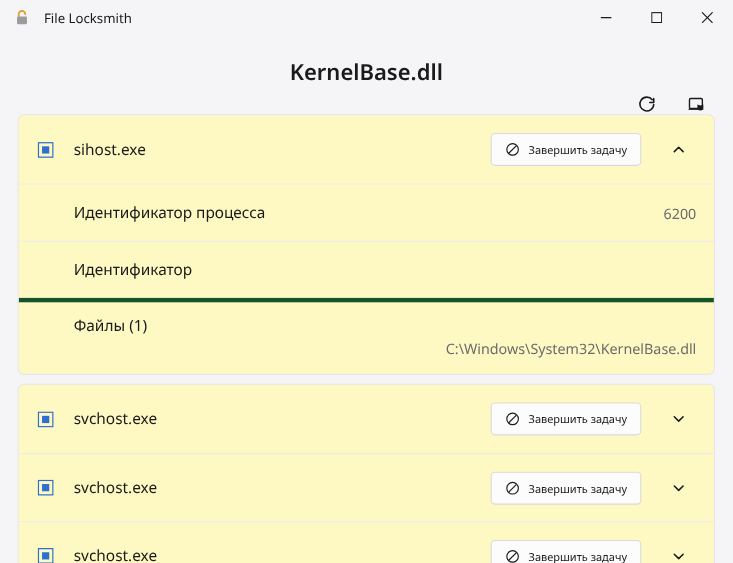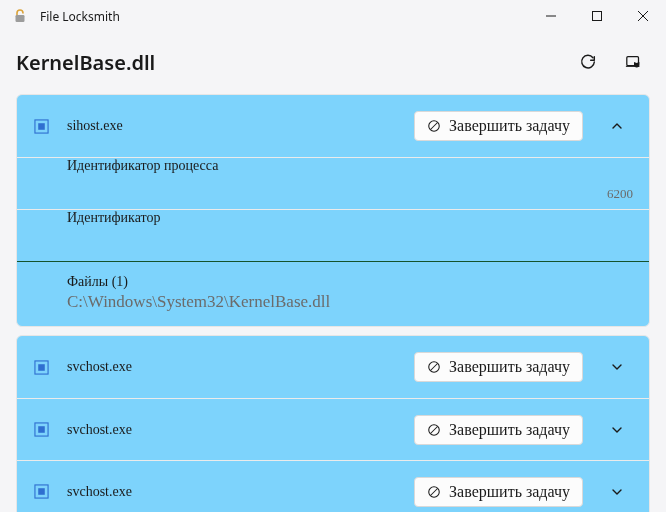--- a/index.html
+++ b/index.html
@@ -3,39 +3,39 @@
 <meta charset="utf-8">
 <style>
   * { box-sizing: border-box; margin: 0; padding: 0; }
   html, body { width: 666px; height: 512px; font-family: "Segoe UI", system-ui, sans-serif; background: #f5f5f7; overflow: hidden; }
   .titlebar { height: 32px; display: flex; align-items: center; padding-left: 12px; }
   .titlebar .app-icon { width: 16px; height: 16px; display:flex; align-items:center; justify-content:center; margin-right: 12px; }
   .titlebar .app-title { font-size: 12px; color: #1a1a1a; }
   .win-controls { margin-left: auto; display: flex; }
   .win-btn { width: 46px; height: 32px; display:flex; align-items:center; justify-content:center; color:#1a1a1a; }
   .win-btn svg { display:block; }
-  .header-row { height: 40px; display:flex; align-items:center; padding: 0 16px; margin-top: 10px; }
+  .header-row { height: 40px; display:flex; align-items:center; padding: 0 16px; margin-top: 20px; flex-direction: column; }
   .file-title { font-size: 20px; font-weight: 600; color: #1a1a1a; }
   .header-actions { margin-left:auto; display:flex; gap: 14px; align-items:center; }
   .icon-btn { width: 32px; height: 32px; display:flex; align-items:center; justify-content:center; }
   .content { padding: 12px 16px 0 16px; height: calc(512px - 32px - 46px); overflow-y: auto; }
-  .card { background: #7dd3fc; border: 1px solid #e6e6e6; border-radius: 6px; overflow:hidden;font-family:Liberation Serif, serif; }
+  .card { background: #fef9c3; border: 1px solid #e6e6e6; border-radius: 6px; overflow:hidden; }
   .row { height: 62px; display:flex; align-items:center; padding: 0 16px; gap: 18px; }
   .row + .row, .detail-row { border-top: 1px solid #ebebeb; }
   .proc-icon { width: 16px; height: 16px; display:flex; align-items:center; justify-content:center; flex-shrink:0;}
   .proc-name { font-size: 14px; color: #1a1a1a; }
   .spacer { flex: 1; }
-  .end-btn { height: 30px; border: 1px solid #d9d9d9; background: #fcfcfc; border-radius: 4px; display:flex; align-items:center; gap:8px; padding: 0 12px; font-size: 16px; color:#1a1a1a;}
+  .end-btn { height: 30px; border: 1px solid #d9d9d9; background: #fcfcfc; border-radius: 4px; display:flex; align-items:center; gap:8px; padding: 0 12px; font-size: 10px; color:#1a1a1a;}
   .expander-chev { width: 32px; height: 32px; display:flex; align-items:center; justify-content:center; }
-  .detail-row { min-height: 52px; display:flex; align-items:flex-start; padding: 0 16px 0 50px; gap: 12px; flex-direction: column; }
+  .detail-row { min-height: 52px; display:flex; align-items:center; padding: 0 16px 0 50px; gap: 12px; }
   .detail-label { font-size: 14px; color:#1a1a1a; }
   .detail-value { font-size: 13px; color:#6b6b6b; margin-left:auto; }
-  .detail-files { padding: 12px 16px 14px 50px; border-top: 1px solid #14532d; }
+  .detail-files { padding: 12px 16px 14px 50px; border-top: 4px solid #14532d; }
   .detail-files .flabel { font-size: 14px; color:#1a1a1a; margin-bottom: 2px; }
-  .detail-files .fpath { font-size: 17px; color:#6b6b6b; }
+  .detail-files .fpath { font-size: 13px; color:#6b6b6b;text-align:right; }
   .card2 { margin-top: 8px; }
   
   .content::-webkit-scrollbar { width:4px; }
   .content::-webkit-scrollbar-thumb { background:#bcbcbc; border-radius:2px; }
 </style>
 </head>
 <body>
 
 <div class="titlebar">
   <span class="app-icon">

